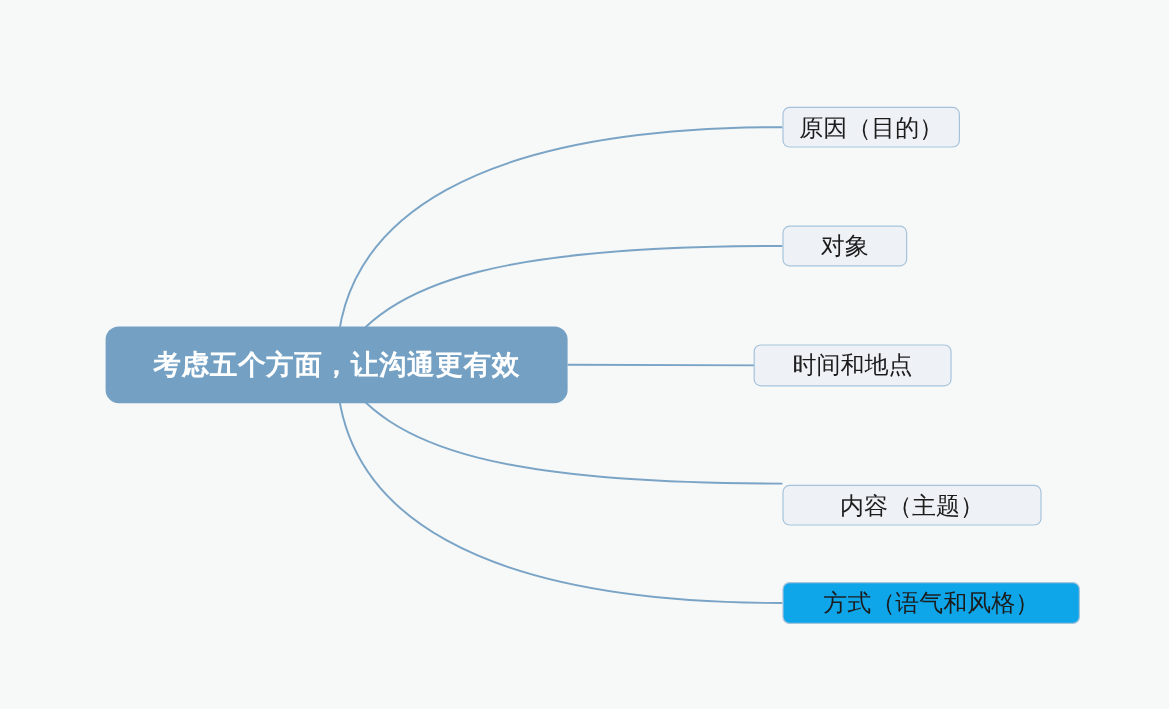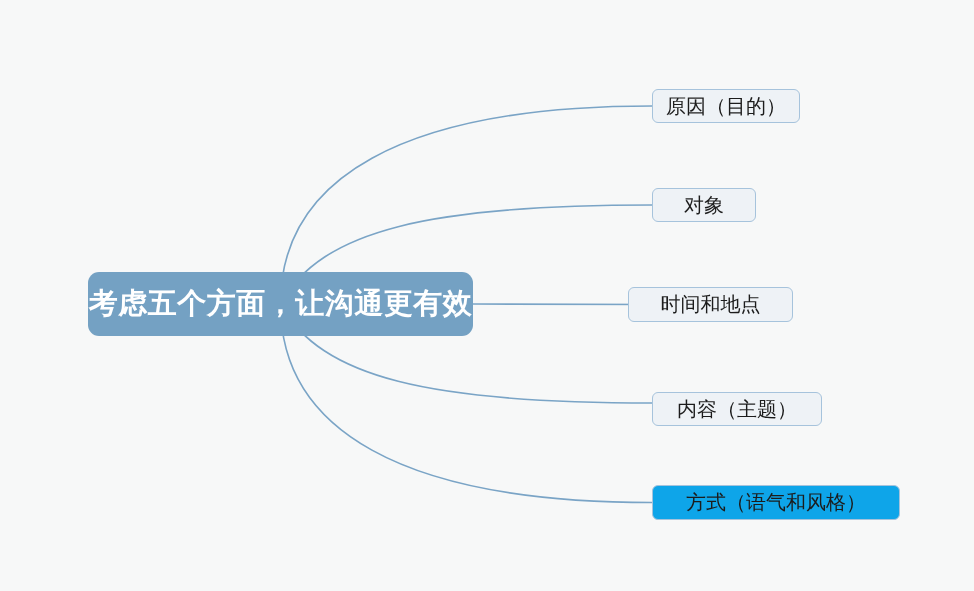--- a/index.html
+++ b/index.html
@@ -24,21 +24,21 @@
   .node {
     position: absolute;
     display: flex;
     align-items: center;
     justify-content: center;
     box-sizing: border-box;
     white-space: nowrap;
   }
   .node.root {
     border-radius: 11px;
-    font-size: 29px;
+    font-size: 23px;
     font-weight: bold;
     letter-spacing: 0.5px;
   }
   .node.branch {
     border: 1.5px solid;
     border-radius: 6px;
     font-size: 20px;
   }
 </style>
 </head>
@@ -60,20 +60,20 @@
   <div id="branches">
       <div class="node branch" style="left: 652px; top: 89px; width: 148px; height: 34px; background: rgb(238, 242, 246); border-color: rgb(166, 195, 220); color: rgb(28, 28, 28);">
         <span>原因（目的）</span>
       </div>
       <div class="node branch" style="left: 652px; top: 188px; width: 104px; height: 34px; background: rgb(238, 242, 246); border-color: rgb(166, 195, 220); color: rgb(28, 28, 28);">
         <span>对象</span>
       </div>
       <div class="node branch" style="left: 628px; top: 287px; width: 165px; height: 35px; background: rgb(238, 242, 246); border-color: rgb(166, 195, 220); color: rgb(28, 28, 28);">
         <span>时间和地点</span>
       </div>
-      <div class="node branch" style="left: 652px; top: 392px; width: 170px; height: 34px; background: rgb(238, 242, 246); border-color: rgb(166, 195, 220); color: rgb(28, 28, 28);">
+      <div class="node branch" style="left: 652px; top: 404px; width: 216px; height: 34px; background: rgb(238, 242, 246); border-color: rgb(166, 195, 220); color: rgb(28, 28, 28);">
         <span>内容（主题）</span>
       </div>
       <div class="node branch" style="left: 652px; top: 485px; width: 248px; height: 35px; background: #0ea5e9; border-color: rgb(166, 195, 220); color: rgb(28, 28, 28);">
         <span>方式（语气和风格）</span>
       </div>
     </div>
 </div>
 
 </body></html>

